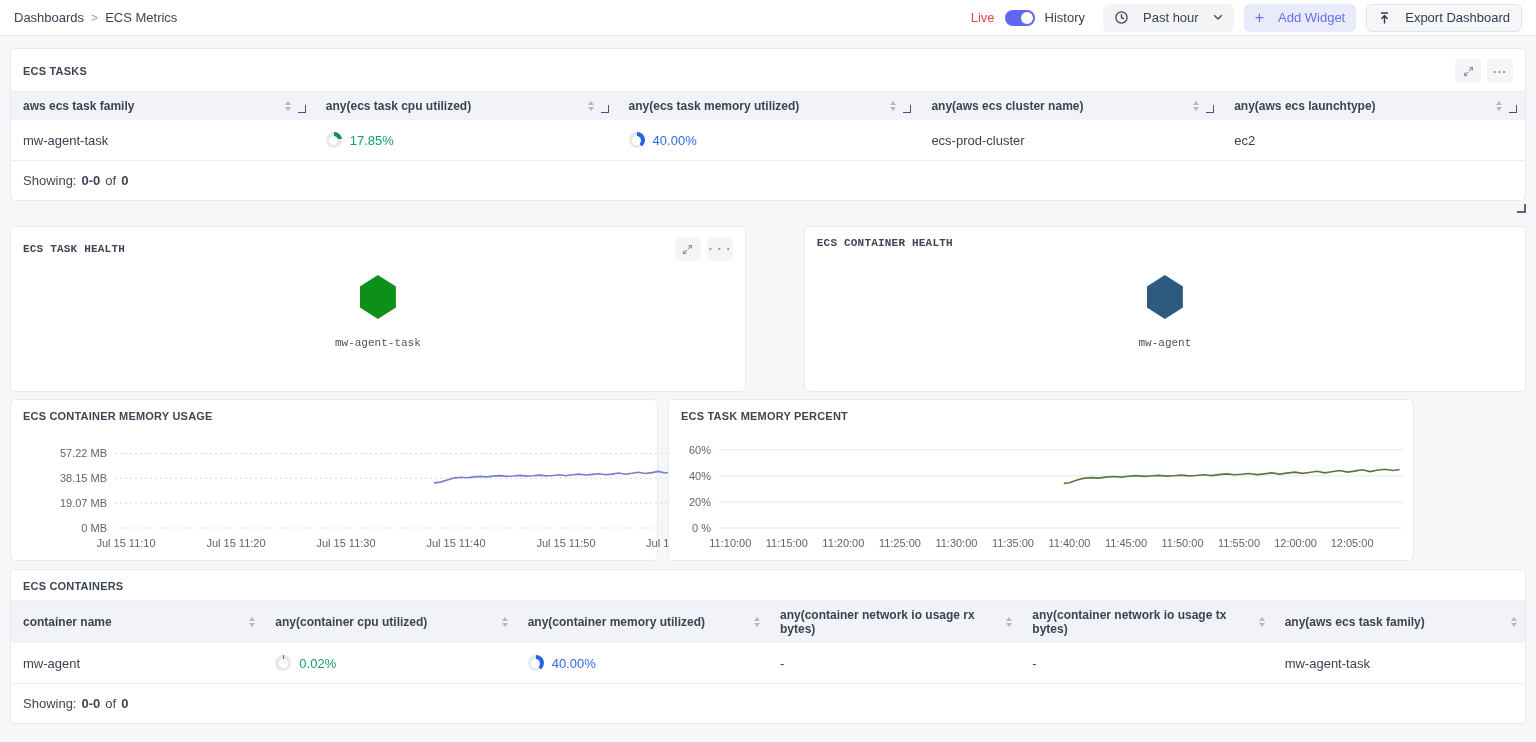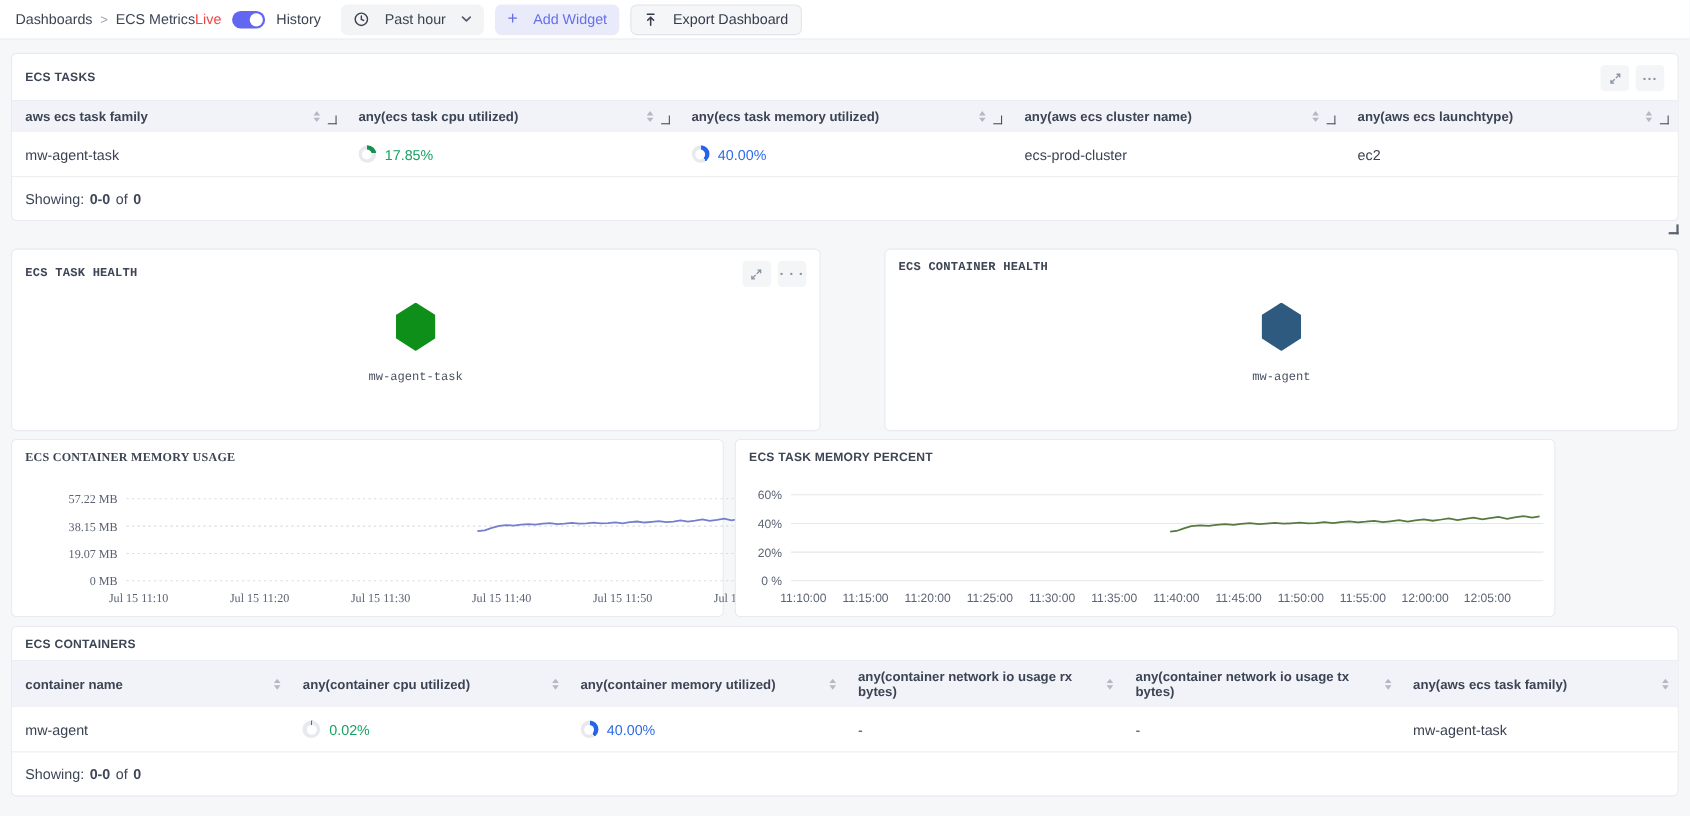--- a/index.html
+++ b/index.html
@@ -4,21 +4,21 @@
 <style>
   * { margin:0; padding:0; box-sizing:border-box; }
   html,body { width:1536px; height:742px; }
   body {
     font-family:"Liberation Sans","DejaVu Sans",sans-serif;
     background:#f6f7f9; color:#3a4252; font-size:13px; overflow:hidden;
   }
   
   .topbar {
     height:36px; background:#fff; border-bottom:1px solid #e8eaef;
-    display:flex; align-items:center; justify-content:flex-start; padding:0 14px;
+    display:flex; align-items:center; justify-content:space-between; padding:0 14px;
   }
   .crumbs { display:flex; align-items:center; gap:7px; font-size:13px; }
   .crumb { color:#3c4454; cursor:pointer; }
   .crumb-sep { color:#9aa1ae; font-size:12px; }
   .top-right { display:flex; align-items:center; gap:10px; }
   .live-lbl { color:#ef4444; font-size:13px; }
   .hist-lbl { color:#3b4252; font-size:13px; margin-right:8px; }
   .toggle { width:30px; height:16px; border-radius:8px; background:#6366f1; position:relative; cursor:pointer; }
   .toggle::after { content:""; position:absolute; right:2px; top:2px; width:12px; height:12px; border-radius:50%; background:#fff; }
   .btn { display:flex; align-items:center; gap:14px; height:28px; padding:0 11px; border-radius:6px;
@@ -64,21 +64,21 @@
   
   .row2 { display:flex; gap:10px; margin-bottom:7px;font-family:Liberation Mono, monospace; }
   .hpanel { height:166px; position:relative; }
   .hp-left { width:760px; } .hp-right { width:746px;margin-left:48px; }
   .hex-zone { position:absolute; left:0; right:0; top:48px; display:flex; flex-direction:column; align-items:center; }
   .hex { width:36px; height:44px; clip-path:polygon(50% 0,100% 26%,100% 74%,50% 100%,0 74%,0 26%); cursor:pointer; }
   .hex-label { margin-top:18px; font-size:11px; color:#4a5262; }
   
   .row3 { display:flex; gap:10px; margin-bottom:8px; }
   .cpanel { height:162px; }
-  .cp-left { width:648px;font-family:Liberation Serif, serif; } .cp-right { width:746px; }
+  .cp-left { width:648px; } .cp-right { width:746px; }
   .chart-svg { display:block; margin:0 0 0 8px; }
   .ytick { font-size:11px; fill:#5c6474; text-anchor:end; }
   .xtick { font-size:11px; fill:#5c6474; text-anchor:middle; }
   .grid { stroke:#e5e7ec; stroke-width:1; }
   .grid.dotted { stroke:#d9dbe1; stroke-dasharray:2 3; }
 </style>
 </head>
 <body>
 
 <div class="topbar">

